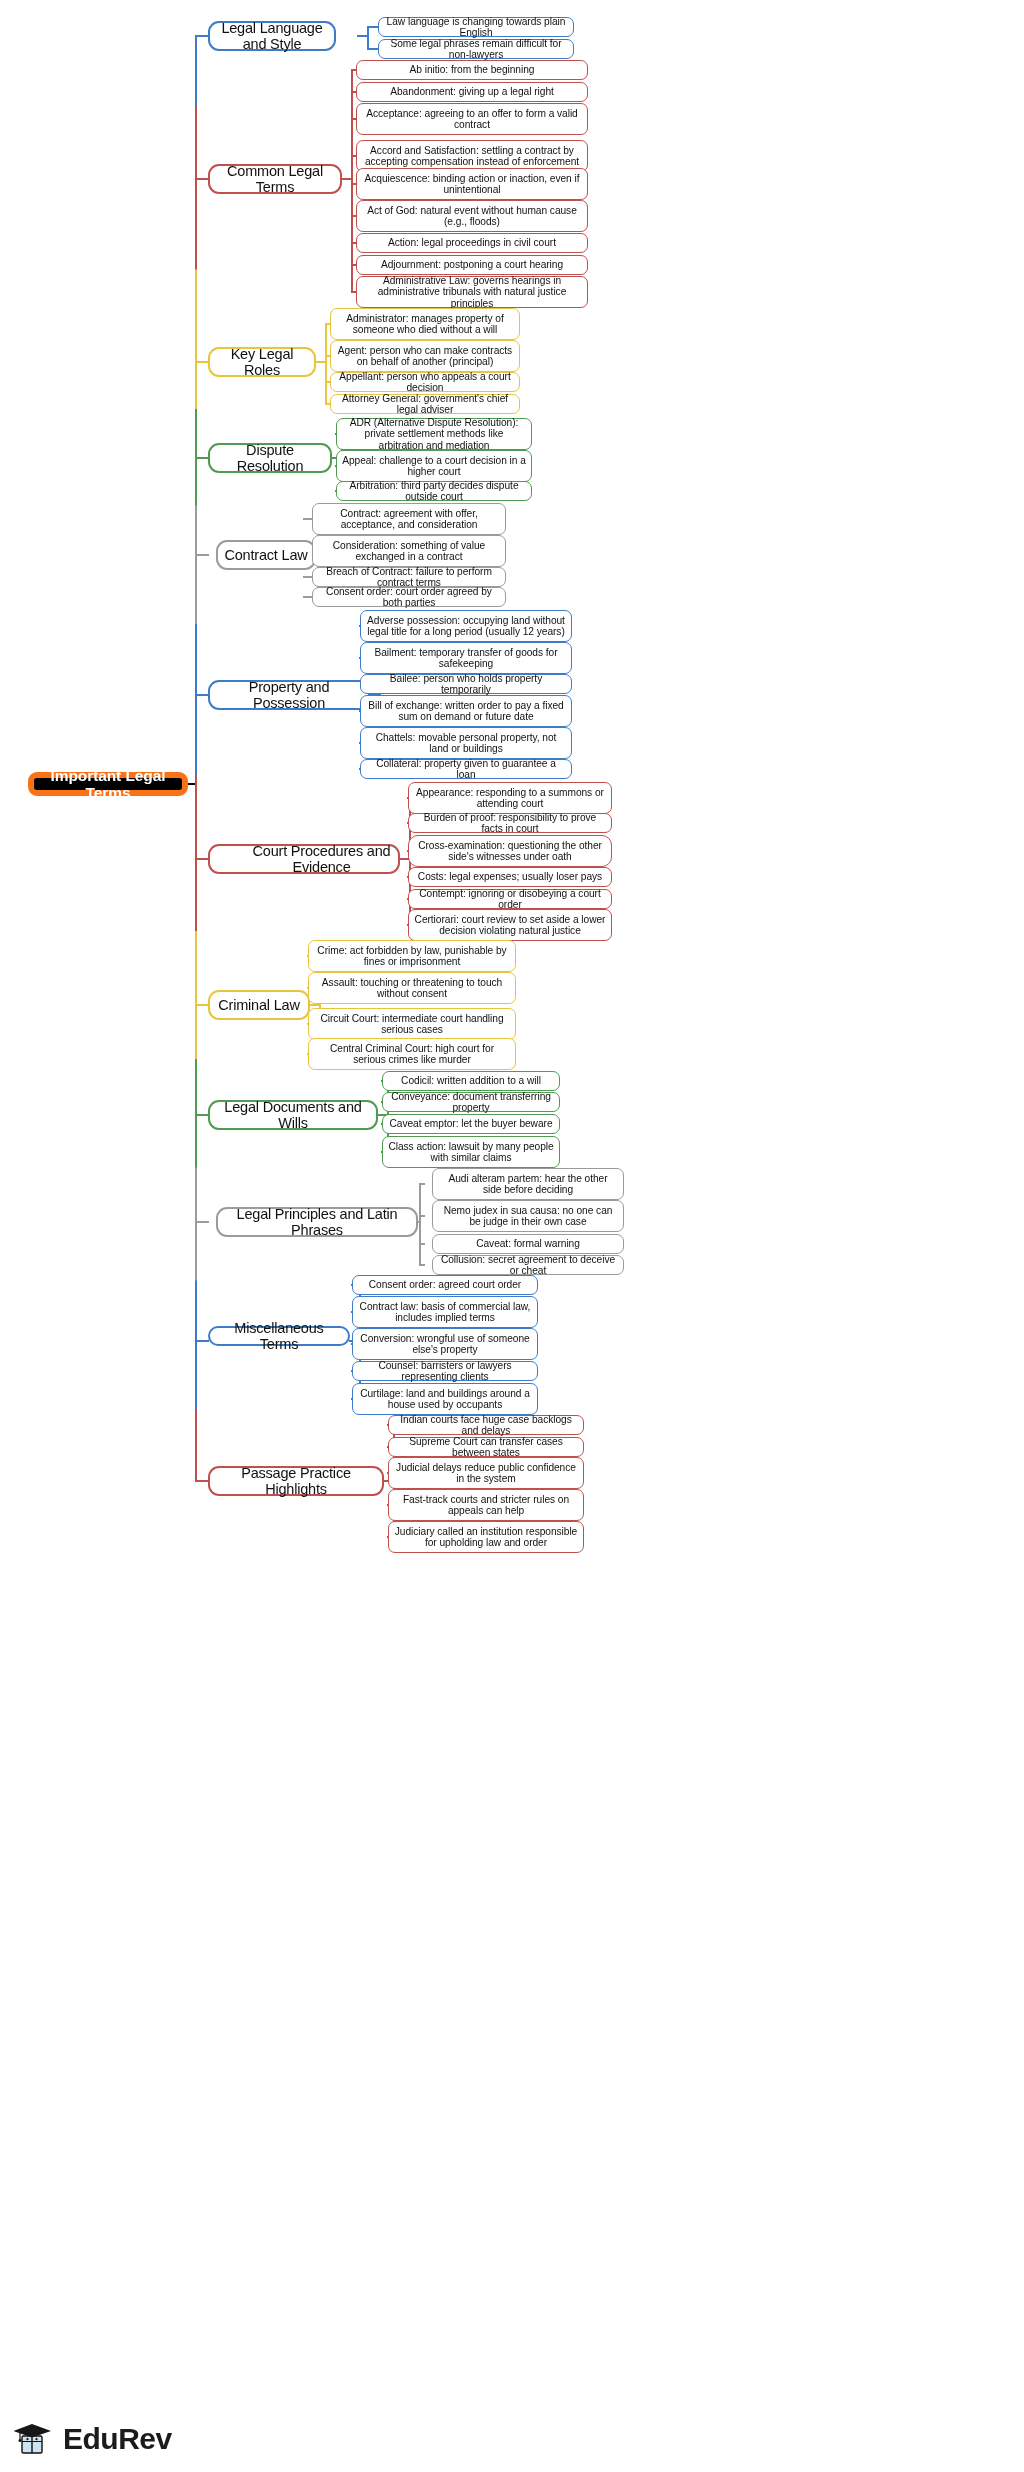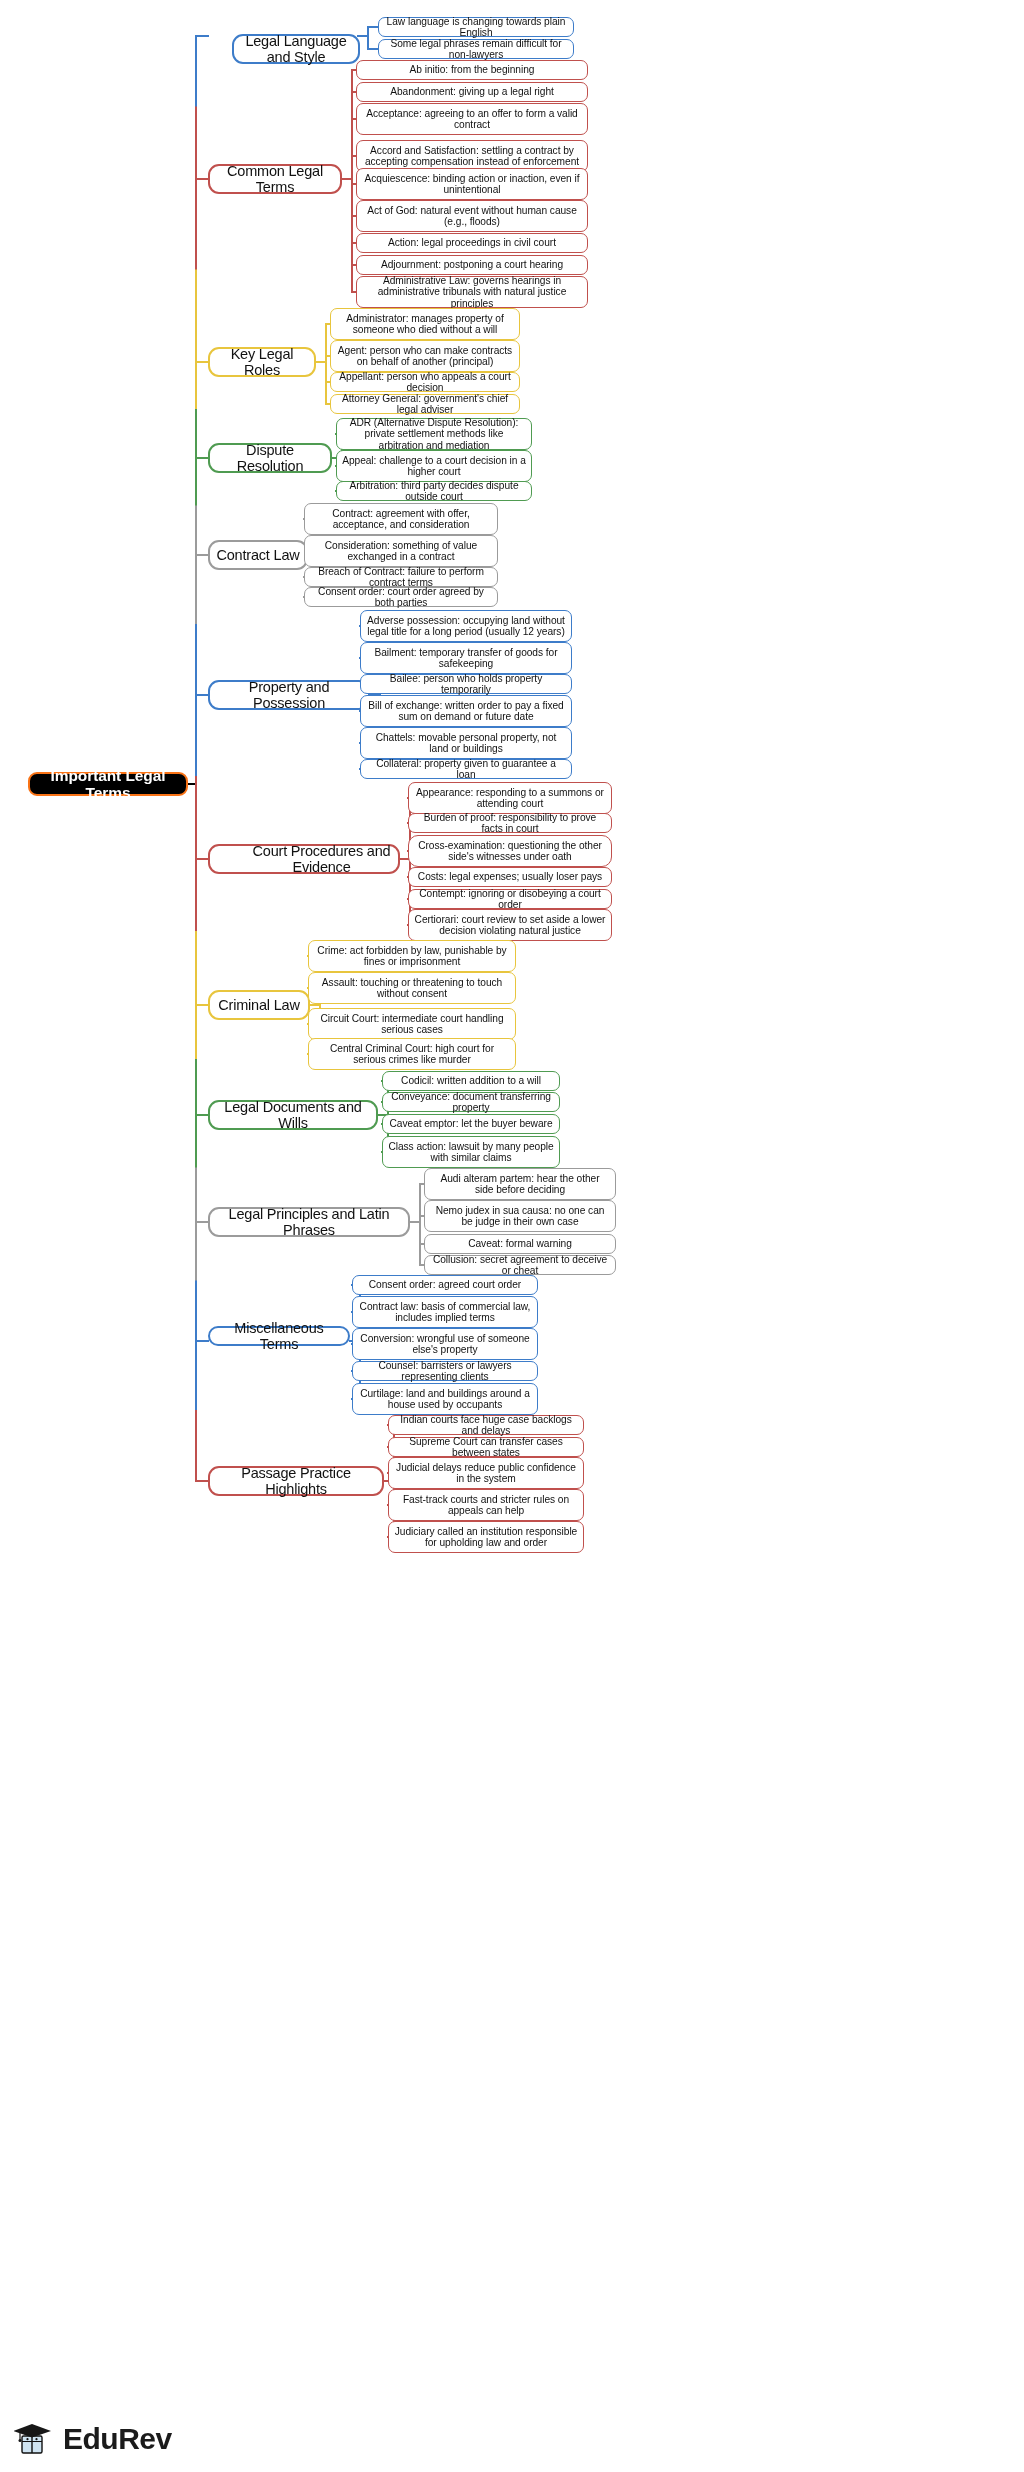--- a/index.html
+++ b/index.html
@@ -31,21 +31,21 @@
     border-style: solid;
     background: #ffffff;
     line-height: 1.12;
     padding: 1px 5px;
     white-space: normal;
   }
   
   .root {
     background: #000000;
     color: #ffffff;
-    border: 2px solid #f97316;
+    border: 6px solid #f97316;
     border-radius: 9px;
     font-size: 15.5px;
     font-weight: bold;
     letter-spacing: -0.1px;
   }
   
   .branch {
     border-width: 2px;
     border-radius: 11px;
     font-size: 14.5px;
@@ -58,21 +58,21 @@
     border-width: 1.6px;
     border-radius: 7px;
     font-size: 10.2px;
     color: #111111;
     letter-spacing: -0.05px;
   }
   .c-blue   { border-color: #3d7cc9; }
   .c-red    { border-color: #c0504d; }
   .c-yellow { border-color: #e8c53d; }
   .c-green  { border-color: #4f9b51; }
-  .c-gray   { border-color: #9b9b9b; }
+  .c-gray   { border-color: #9b9b9b; margin-left: 8px; }
 
   
   #footer-logo {
     position: absolute;
     left: 14px;
     bottom: 14px;
     display: flex;
     align-items: center;
     gap: 9px;
   }
@@ -189,21 +189,21 @@
       <path d="M384 1481 L394 1481" stroke="#c0504d" stroke-width="2" fill="none" stroke-linecap="square"></path>
       <path d="M394 1425 L394 1537" stroke="#c0504d" stroke-width="2" fill="none" stroke-linecap="square"></path>
       <path d="M394 1425 L388 1425" stroke="#c0504d" stroke-width="2" fill="none" stroke-linecap="square"></path>
       <path d="M394 1447 L388 1447" stroke="#c0504d" stroke-width="2" fill="none" stroke-linecap="square"></path>
       <path d="M394 1473 L388 1473" stroke="#c0504d" stroke-width="2" fill="none" stroke-linecap="square"></path>
       <path d="M394 1505 L388 1505" stroke="#c0504d" stroke-width="2" fill="none" stroke-linecap="square"></path>
       <path d="M394 1537 L388 1537" stroke="#c0504d" stroke-width="2" fill="none" stroke-linecap="square"></path>
     </svg>
   <div id="nodes-layer">
       <div class="node root" style="left: 28px; top: 772px; width: 160px; height: 24px;">Important Legal Terms</div>
-      <div class="node branch c-blue" style="left: 208px; top: 34px; width: 128px; height: 30px; margin-left: 24px;">Legal Language and Style</div>
+      <div class="node branch c-blue" style="left: 208px; top: 21px; width: 128px; height: 30px;">Legal Language and Style</div>
       <div class="node leaf c-blue" style="left: 378px; top: 17px; width: 196px; height: 20px;">Law language is changing towards plain English</div>
       <div class="node leaf c-blue" style="left: 378px; top: 39px; width: 196px; height: 20px;">Some legal phrases remain difficult for non-lawyers</div>
       <div class="node branch c-red" style="left: 208px; top: 164px; width: 134px; height: 30px;">Common Legal Terms</div>
       <div class="node leaf c-red" style="left: 356px; top: 60px; width: 232px; height: 20px;">Ab initio: from the beginning</div>
       <div class="node leaf c-red" style="left: 356px; top: 82px; width: 232px; height: 20px;">Abandonment: giving up a legal right</div>
       <div class="node leaf c-red" style="left: 356px; top: 103px; width: 232px; height: 32px;">Acceptance: agreeing to an offer to form a valid contract</div>
       <div class="node leaf c-red" style="left: 356px; top: 140px; width: 232px; height: 32px;">Accord and Satisfaction: settling a contract by accepting compensation instead of enforcement</div>
       <div class="node leaf c-red" style="left: 356px; top: 168px; width: 232px; height: 32px;">Acquiescence: binding action or inaction, even if unintentional</div>
       <div class="node leaf c-red" style="left: 356px; top: 200px; width: 232px; height: 32px;">Act of God: natural event without human cause (e.g., floods)</div>
       <div class="node leaf c-red" style="left: 356px; top: 233px; width: 232px; height: 20px;">Action: legal proceedings in civil court</div>

